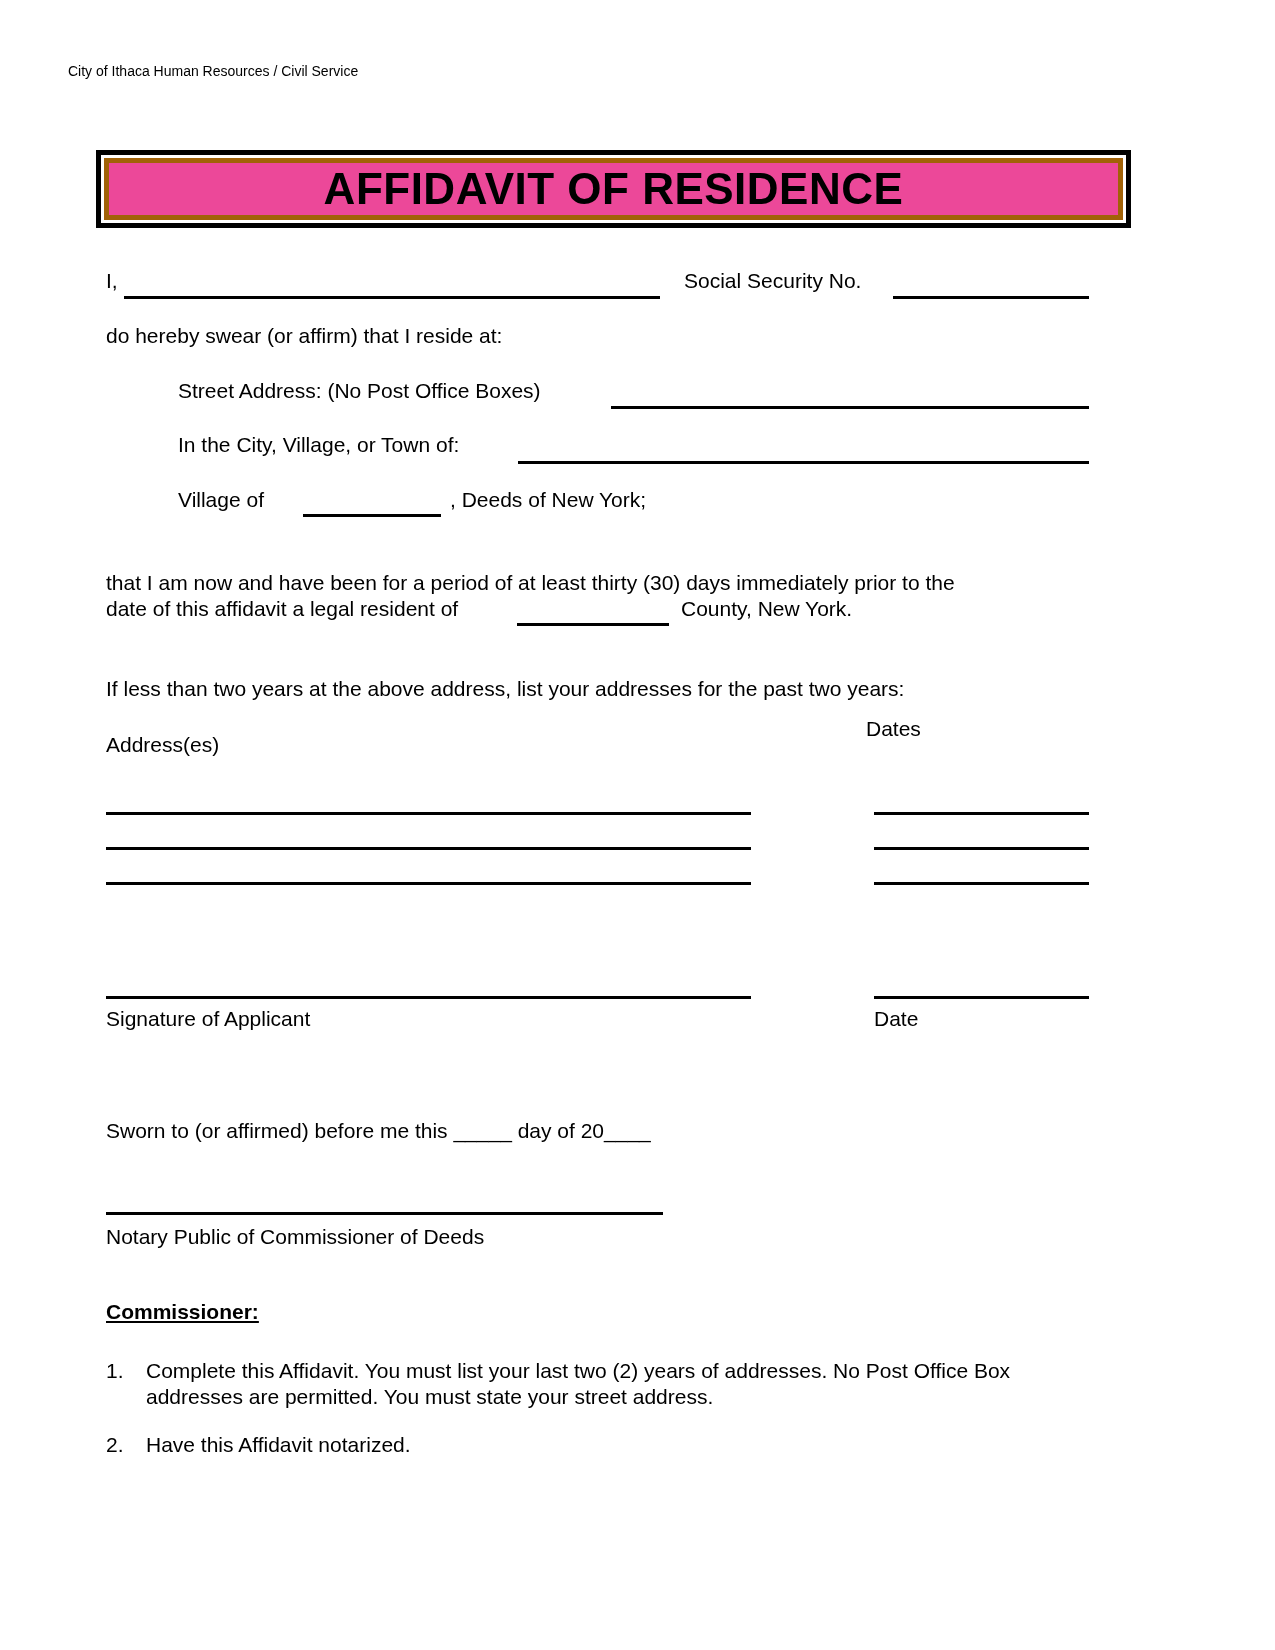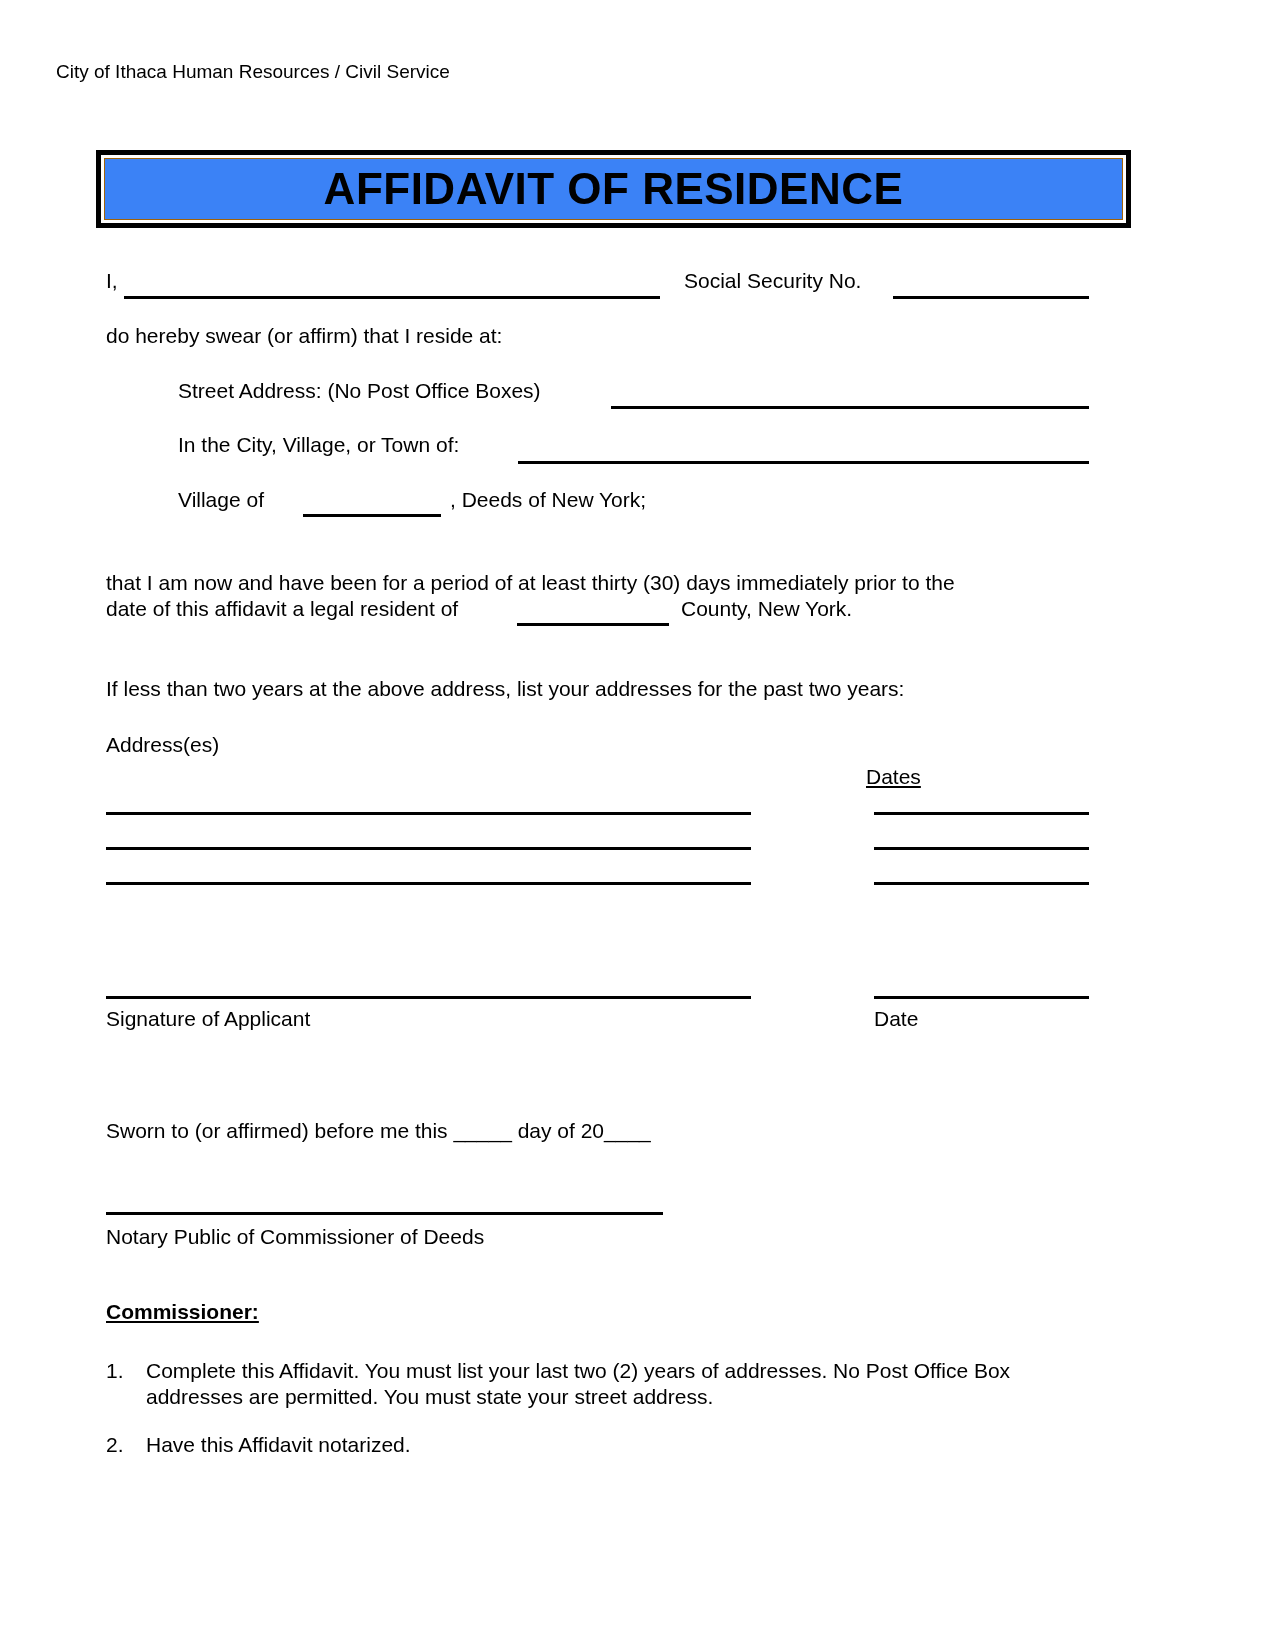--- a/index.html
+++ b/index.html
@@ -18,45 +18,45 @@
   .page {
     position: relative;
     width: 1275px;
     height: 1650px;
     box-sizing: border-box;
   }
 
   
   .letterhead {
     position: absolute;
-    left: 56px;
+    left: 68px;
     top: 57px;
-    font-size: 19px;
+    font-size: 14px;
     line-height: 29px;
     white-space: nowrap;
   }
 
   
   .title-banner {
     position: absolute;
     left: 96px;
     top: 150px;
     width: 1035px;
     height: 78px;
     box-sizing: border-box;
     border: 5px solid #000000;
     background: #ffffff;
     padding: 3px;
   }
   .title-banner-inner {
     width: 100%;
     height: 100%;
     box-sizing: border-box;
-    border: 1px solid #a16207;
-    background: #3b82f6;
+    border: 5px solid #a16207;
+    background: #ec4899;
     display: flex;
     align-items: center;
     justify-content: center;
   }
   .title-text {
     font-size: 44px;
     font-weight: bold;
     letter-spacing: 0.5px;
     white-space: nowrap;
   }
@@ -140,21 +140,21 @@
 
   <div class="line" style="left:106px; top:570px;">that I am now and have been for a period of at least thirty (30) days immediately prior to the</div>
 
   <div class="line" style="left:106px; top:596px;">date of this affidavit a legal resident of</div>
   <div class="rule" style="left:517px; top:623px; width:152px;"></div>
   <div class="line" style="left:681px; top:596px;">County, New York.</div>
 
   <div class="line" style="left:106px; top:676px;">If less than two years at the above address, list your addresses for the past two years:</div>
 
   <div class="line" style="left:106px; top:732px;">Address(es)</div>
-  <div class="line" style="left:866px; top:764px;text-decoration:underline;">Dates</div>
+  <div class="line" style="left:866px; top:716px;">Dates</div>
 
   <div class="rule" style="left:106px; top:812px; width:645px;"></div>
   <div class="rule" style="left:874px; top:812px; width:215px;"></div>
 
   <div class="rule" style="left:106px; top:847px; width:645px;"></div>
   <div class="rule" style="left:874px; top:847px; width:215px;"></div>
 
   <div class="rule" style="left:106px; top:882px; width:645px;"></div>
   <div class="rule" style="left:874px; top:882px; width:215px;"></div>
 

